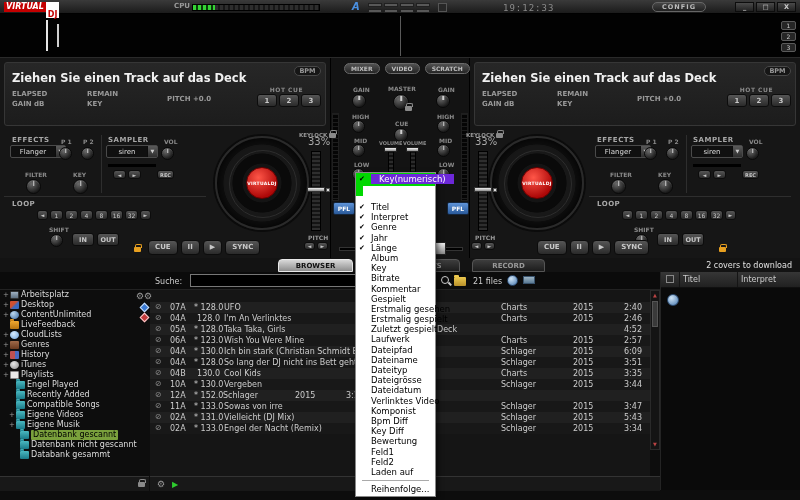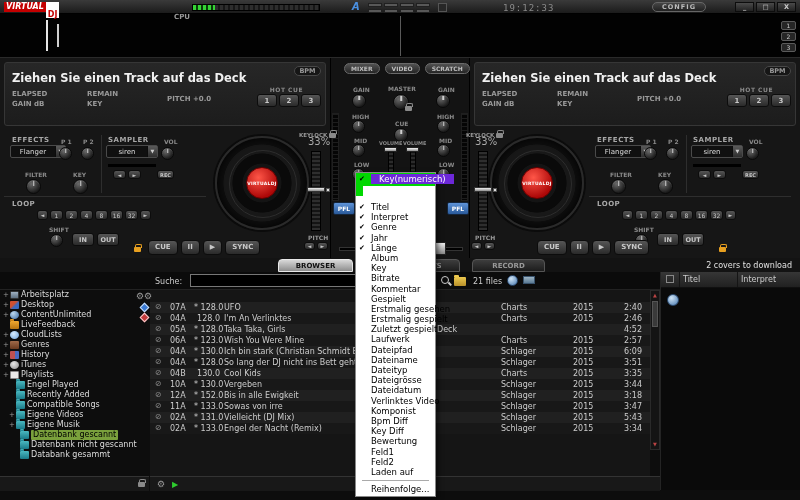--- a/index.html
+++ b/index.html
@@ -4,21 +4,21 @@
 <style>
 *{margin:0;padding:0;box-sizing:border-box}
 html,body{width:800px;height:500px;background:#000;font-family:"DejaVu Sans",sans-serif;overflow:hidden}
 #app{position:relative;width:800px;height:500px;background:#0f0f0f}
 
 
 .titlebar{position:absolute;left:0;top:0;width:800px;height:14px;background:linear-gradient(#3a3a3a,#1b1b1b);border-bottom:1px solid #000;z-index:5}
 .logo{position:absolute;left:4px;top:2px;display:flex;height:10px}
 .logo-virtual{background:#c40000;color:#fff;font-size:8px;font-weight:bold;font-style:italic;line-height:10px;padding:0 2px}
 .logo-dj{background:#fff;color:#c40000;font-size:8px;font-weight:bold;line-height:10px;padding:8px 2px}
-.cpu-label{position:absolute;left:174px;top:13px;font-size:7px;color:#999;font-weight:bold}
+.cpu-label{position:absolute;left:174px;top:2px;font-size:7px;color:#999;font-weight:bold}
 .cpu-meter{position:absolute;left:192px;top:3.5px;width:128px;height:7px;background:#0c0c0c;border:1px solid #000;display:flex}
 .cpu-on{width:22px;background:repeating-linear-gradient(90deg,#35d435 0 3px,#0a3a0a 3px 5px)}
 .cpu-off{flex:1;background:repeating-linear-gradient(90deg,#2d2d2d 0 3px,#171717 3px 5px)}
 .deck-a{position:absolute;left:352px;top:1px;color:#4a90e2;font-weight:bold;font-size:10px;font-style:italic}
 .tb-rects{position:absolute;left:368px;top:2.5px;display:grid;grid-template-columns:repeat(4,14px);grid-auto-rows:4px;gap:2px}
 .tb-rect{background:#585858;border:1px solid #202020}
 .tb-sq{position:absolute;left:438px;top:2.5px;width:9px;height:9px;background:#272727;border:1px solid #555;color:#999;font-size:6px;text-align:center;line-height:8px}
 .clock{position:absolute;left:503px;top:2.5px;font-family:"DejaVu Sans Mono",monospace;font-size:9px;color:#8a8a8a;letter-spacing:1px}
 .config-btn{position:absolute;left:652px;top:2px;width:54px;height:10px;border:1px solid #666;border-radius:5px;background:linear-gradient(#454545,#212121);color:#bbb;font-size:6.5px;text-align:center;line-height:9px;letter-spacing:1px;font-weight:bold}
 .win-btns{position:absolute;right:4px;top:2px;display:flex;gap:2px}
@@ -674,21 +674,20 @@
             <span class="td-bpm">* 130.0</span>
             <span class="td-titel"><span>Vergeben</span></span>
             <span class="td-genre">Schlager</span>
             <span class="td-jahr">2015</span>
             <span class="td-laenge">3:44</span>
           </div>
           <div class="trow">
             <span class="td-icon">⊘</span>
             <span class="td-key">12A</span>
             <span class="td-bpm">* 152.0</span>
-            <span class="td-titel"><span>Bis in alle Ewigkeit</span></span>
             <span class="td-genre">Schlager</span>
             <span class="td-jahr">2015</span>
             <span class="td-laenge">3:18</span>
           </div>
           <div class="trow">
             <span class="td-icon">⊘</span>
             <span class="td-key">11A</span>
             <span class="td-bpm">* 133.0</span>
             <span class="td-titel"><span>Sowas von irre</span></span>
             <span class="td-genre">Schlager</span>

